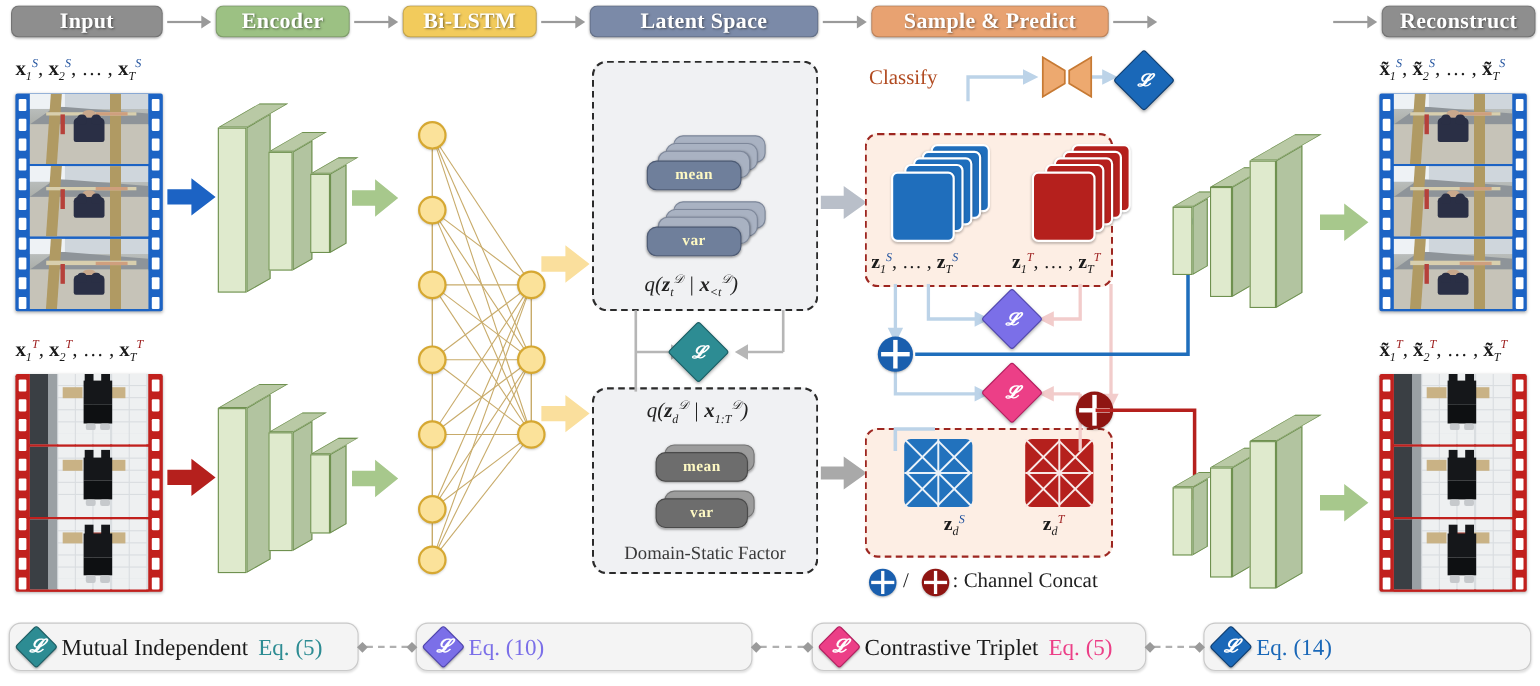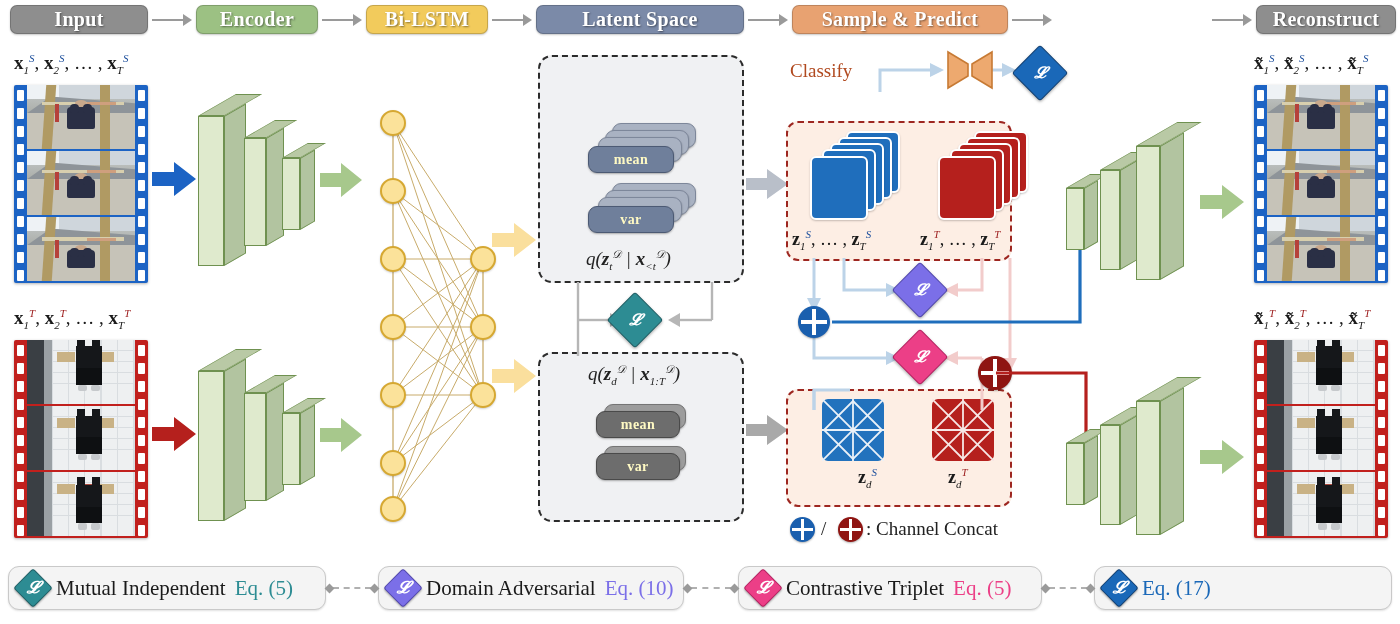--- a/index.html
+++ b/index.html
@@ -638,20 +638,21 @@
   <div class="pill ghost" style="left:598px; top:197px; width:84px; height:25px;"></div>
   <div class="pill blue" style="left:588px; top:206px; width:86px; height:27px;">var</div>
   <div class="qtext" style="left:586px; top:248px;">q(<b>z</b><span class="sub">t</span><span class="sup">𝒟</span> | <b>x</b><span class="sub">&lt;t</span><span class="sup">𝒟</span>)</div>
 
   <div class="dashbox" style="left:538px; top:352px; width:206px; height:170px;"></div>
   <div class="qtext" style="left:588px; top:363px;">q(<b>z</b><span class="sub">d</span><span class="sup">𝒟</span> | <b>x</b><span class="sub">1:T</span><span class="sup">𝒟</span>)</div>
   <div class="pill ghost2" style="left:604px; top:404px; width:82px; height:25px;"></div>
   <div class="pill gray" style="left:596px; top:411px; width:84px; height:27px;">mean</div>
   <div class="pill ghost2" style="left:604px; top:446px; width:82px; height:25px;"></div>
   <div class="pill gray" style="left:596px; top:453px; width:84px; height:27px;">var</div>
+  <div class="boxtitle" style="left:538px; top:493px; width:206px;">Domain-Static Factor</div>
 
   <svg class="ln" style="left:560px; top:280px; width:200px; height:80px;">
     <path d="M50,40 L18,40" stroke="#b6b6b6" stroke-width="2.4" fill="none"></path>
     <path d="M18,40 L18,2" stroke="#b6b6b6" stroke-width="2.4" fill="none"></path>
     <path d="M120,40 L152,40" stroke="#b6b6b6" stroke-width="2.4" fill="none"></path>
     <path d="M152,40 L152,2" stroke="#b6b6b6" stroke-width="2.4" fill="none"></path>
     <path d="M18,40 L18,76" stroke="#b6b6b6" stroke-width="2.4" fill="none"></path>
     <polygon points="50,33 62,40 50,47" fill="#b6b6b6"></polygon>
     <polygon points="120,33 108,40 120,47" fill="#b6b6b6"></polygon>
   </svg>
@@ -1074,37 +1075,36 @@
           <em>𝓛</em>
         </span>
         <span class="txt">Mutual Independent</span>
         <span class="eq" style="color:#2d8c93">Eq. (5)</span>
       </div>
       <div class="legitem" style="left: 378px; width: 306px;">
         <span class="dia">
           <i style="background:#7b6fe8; border:1.6px solid #4f45ad"></i>
           <em>𝓛</em>
         </span>
-        <span class="txt">Domain Adversarial</span>
         <span class="eq" style="color:#7b6fe8">Eq. (10)</span>
       </div>
       <div class="legitem" style="left: 738px; width: 304px;">
         <span class="dia">
           <i style="background:#ec3f87; border:1.6px solid #b41f5f"></i>
           <em>𝓛</em>
         </span>
         <span class="txt">Contrastive Triplet</span>
         <span class="eq" style="color:#ec3f87">Eq. (5)</span>
       </div>
       <div class="legitem" style="left: 1094px; width: 298px;">
         <span class="dia">
           <i style="background:#1a68b8; border:1.6px solid #0f3f73"></i>
           <em>𝓛</em>
         </span>
-        <span class="eq" style="color:#1a68b8">Eq. (17)</span>
+        <span class="eq" style="color:#1a68b8">Eq. (14)</span>
       </div>
       <div class="legdots" style="left: 326px; width: 52px;">
         <span class="dm"></span>
         <span class="dd"></span>
         <span class="dm"></span>
       </div>
       <div class="legdots" style="left: 684px; width: 54px;">
         <span class="dm"></span>
         <span class="dd"></span>
         <span class="dm"></span>

